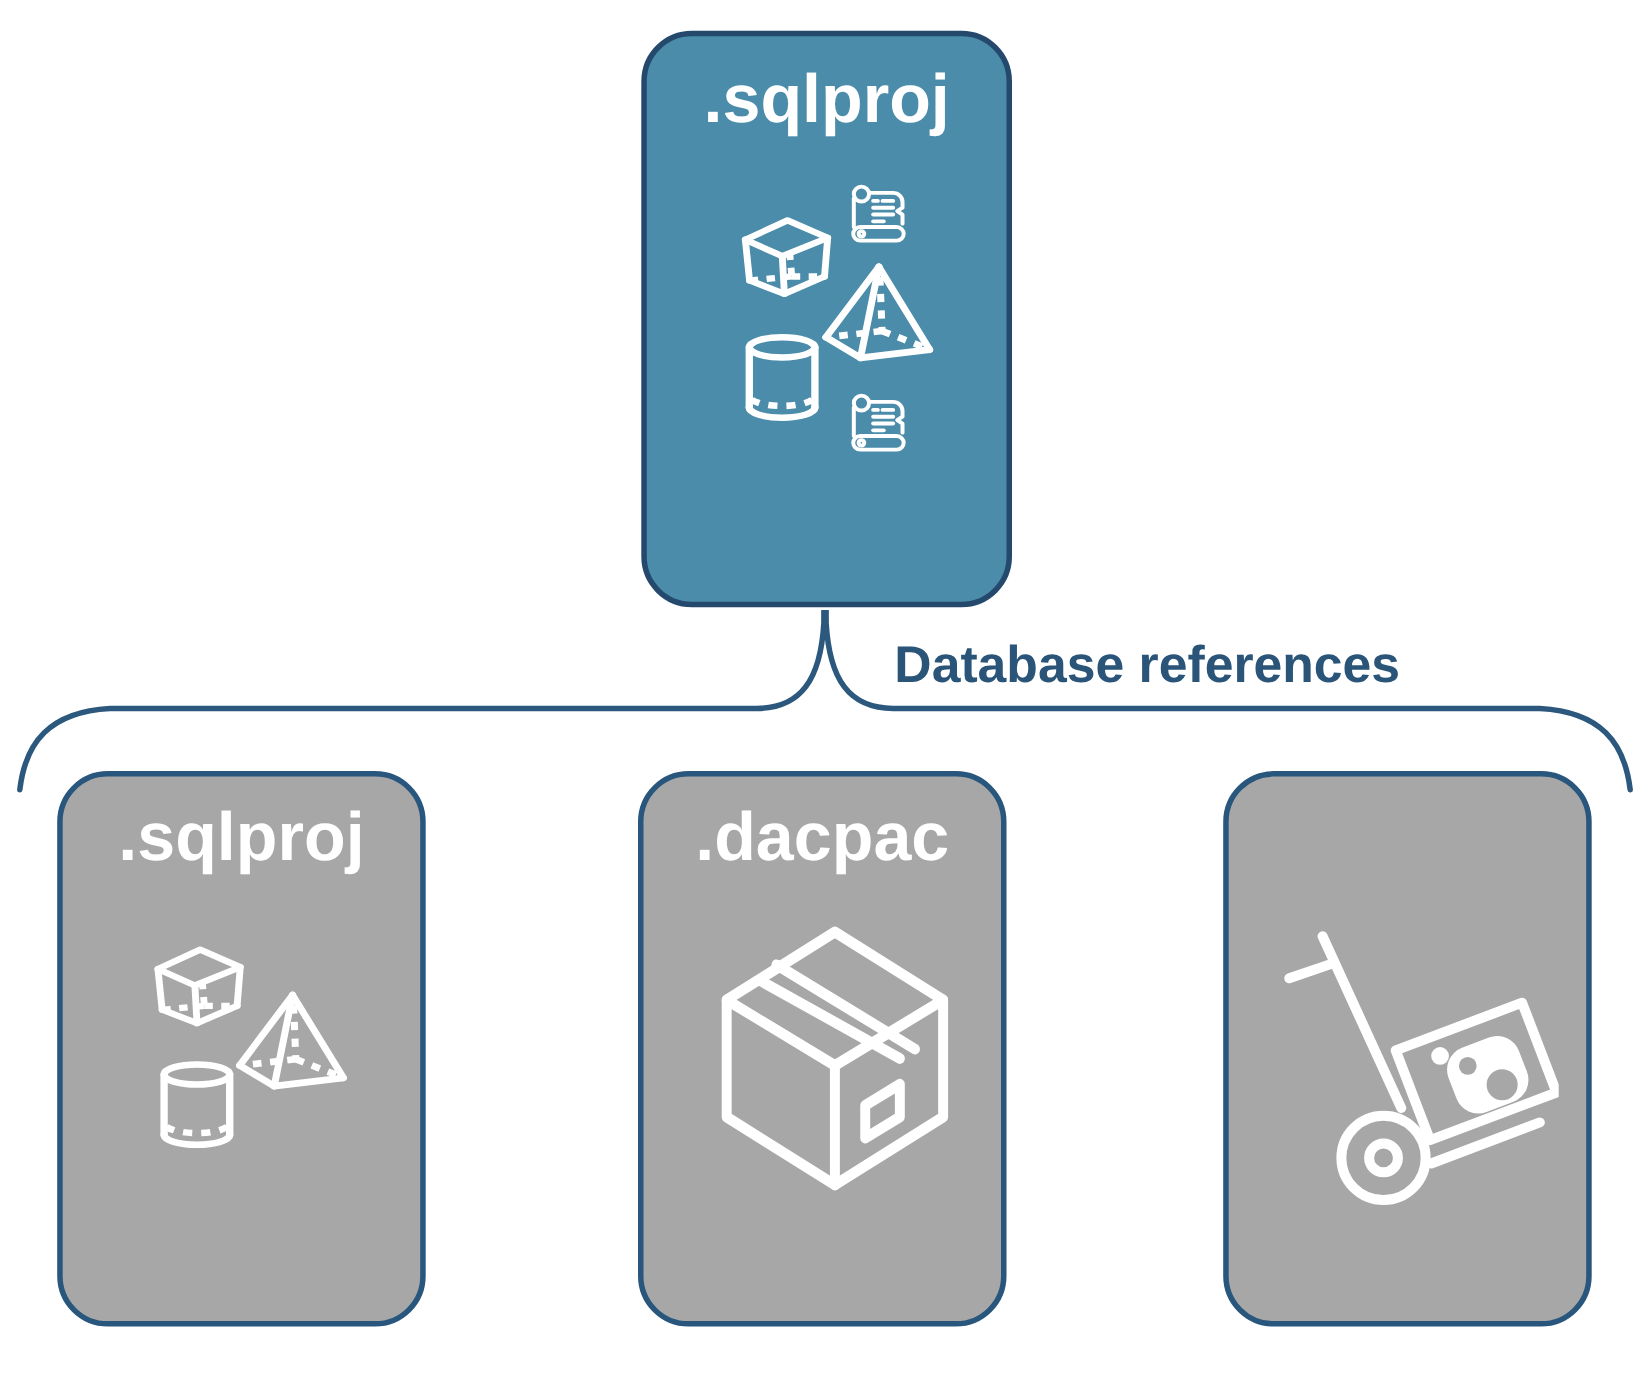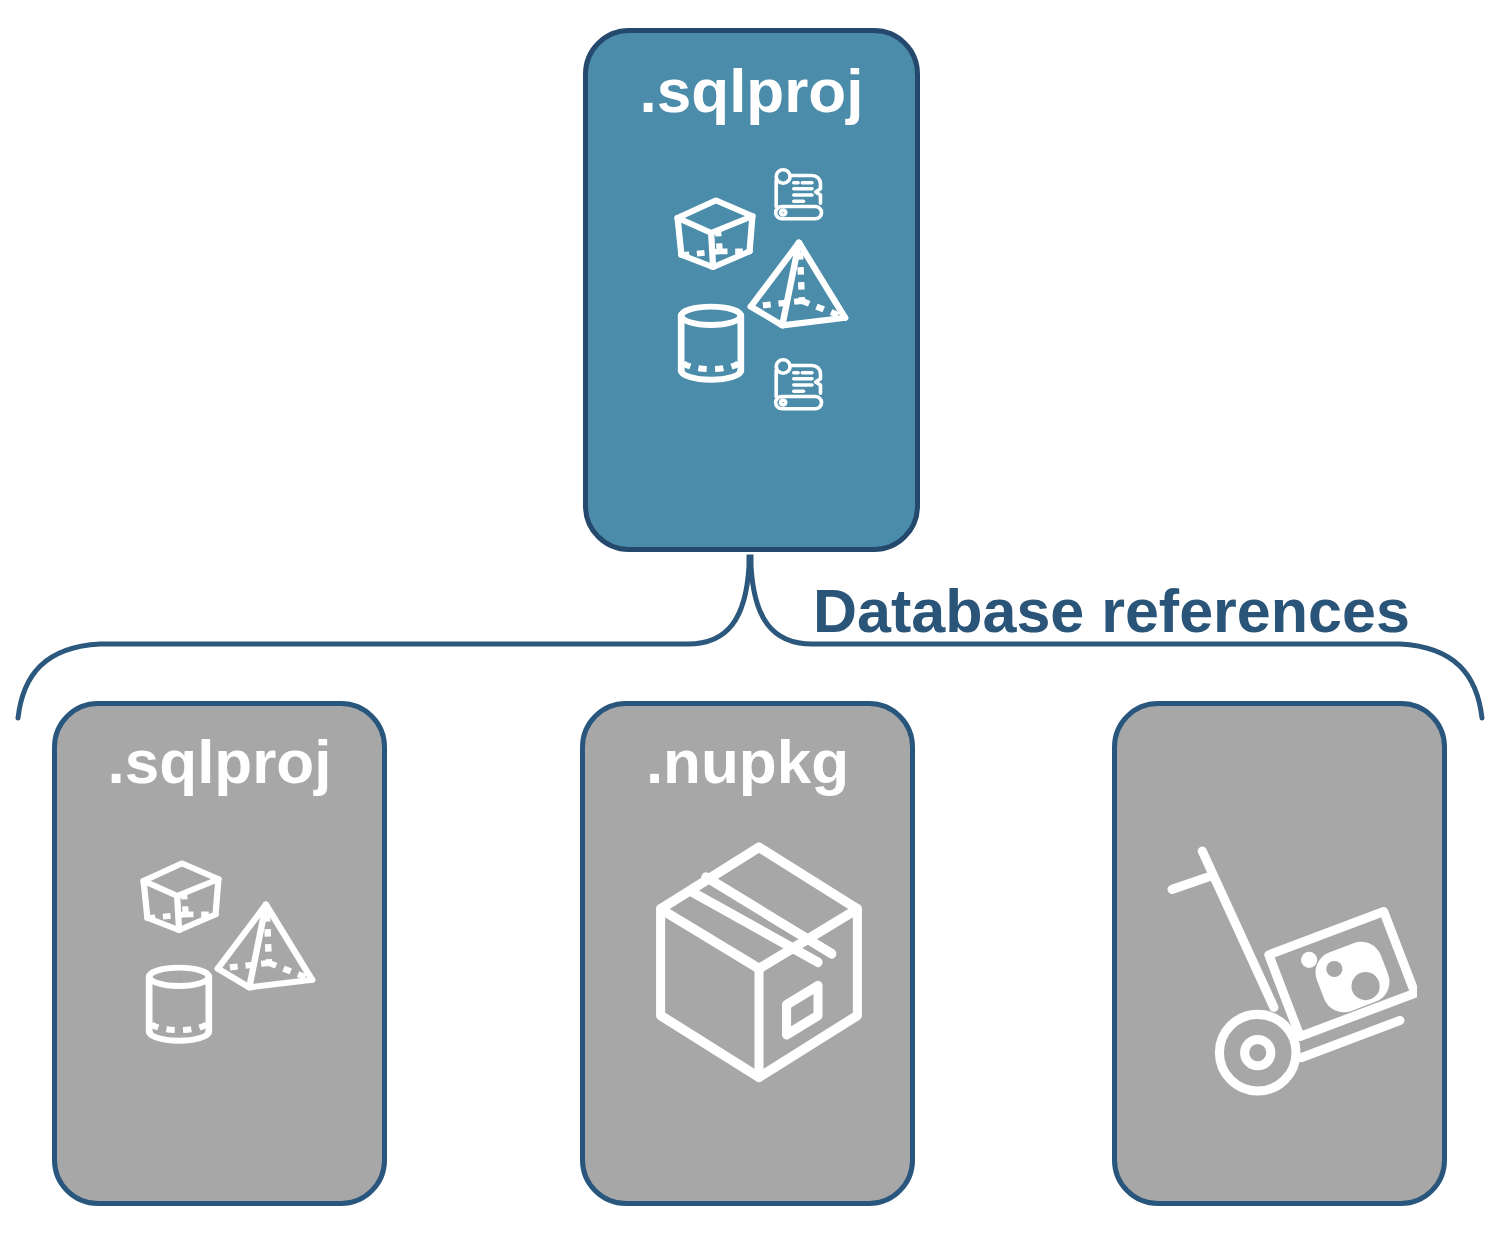--- a/index.html
+++ b/index.html
@@ -26,21 +26,21 @@
     text-align:center;color:#fff;font-weight:700;font-size:62px;letter-spacing:0px;
   }
   .node.child .node-title{top:20px;}
   .icon{position:absolute;color:var(--icon_stroke,#FFFFFF);}
   .icon svg{display:block;width:100%;height:100%;}
   .brace-svg{position:absolute;left:0;top:0;pointer-events:none;}
   .brace-path{fill:none;stroke:var(--connector_stroke,#2B587C);stroke-width:5;stroke-linecap:round;}
   .connector-label{
     position:absolute;left:813px;top:576px;
     color:var(--connector_label_color,#2A5578);
-    font-weight:700;font-size:61px;white-space:nowrap;
+    font-weight:700;font-size:47px;white-space:nowrap;
   }
   .blob{fill:var(--icon_stroke,#FFFFFF);stroke:none;}
   .hole{fill:var(--child_fill,#A7A7A7);stroke:none;}
 </style>
 </head>
 <body>
 
 <svg width="0" height="0" style="position:absolute">
   <defs>
     <g id="def-cube" fill="none" stroke="currentColor" stroke-width="6.5" stroke-linecap="round" stroke-linejoin="round">
@@ -157,21 +157,21 @@
         </svg>
     </div>
     <div class="icon" style="left:86px;top:258px;width:72px;height:84px;">
       <svg viewBox="0 0 70 92" preserveAspectRatio="none">
           <use href="#def-cylinder"></use>
         </svg>
     </div>
   </div>
 
   <div class="node child c1">
-    <div class="node-title">.nupkg</div>
+    <div class="node-title">.dacpac</div>
     <div class="icon" style="left:52px;top:120px;width:244px;height:264px;">
       <svg viewBox="0 0 124 124" preserveAspectRatio="none">
           <use href="#def-package"></use>
         </svg>
     </div>
   </div>
 
   <div class="node child c2">
     <div class="icon" style="left:48px;top:138px;width:252px;height:252px;">
       <svg viewBox="0 0 250 250" preserveAspectRatio="none">

